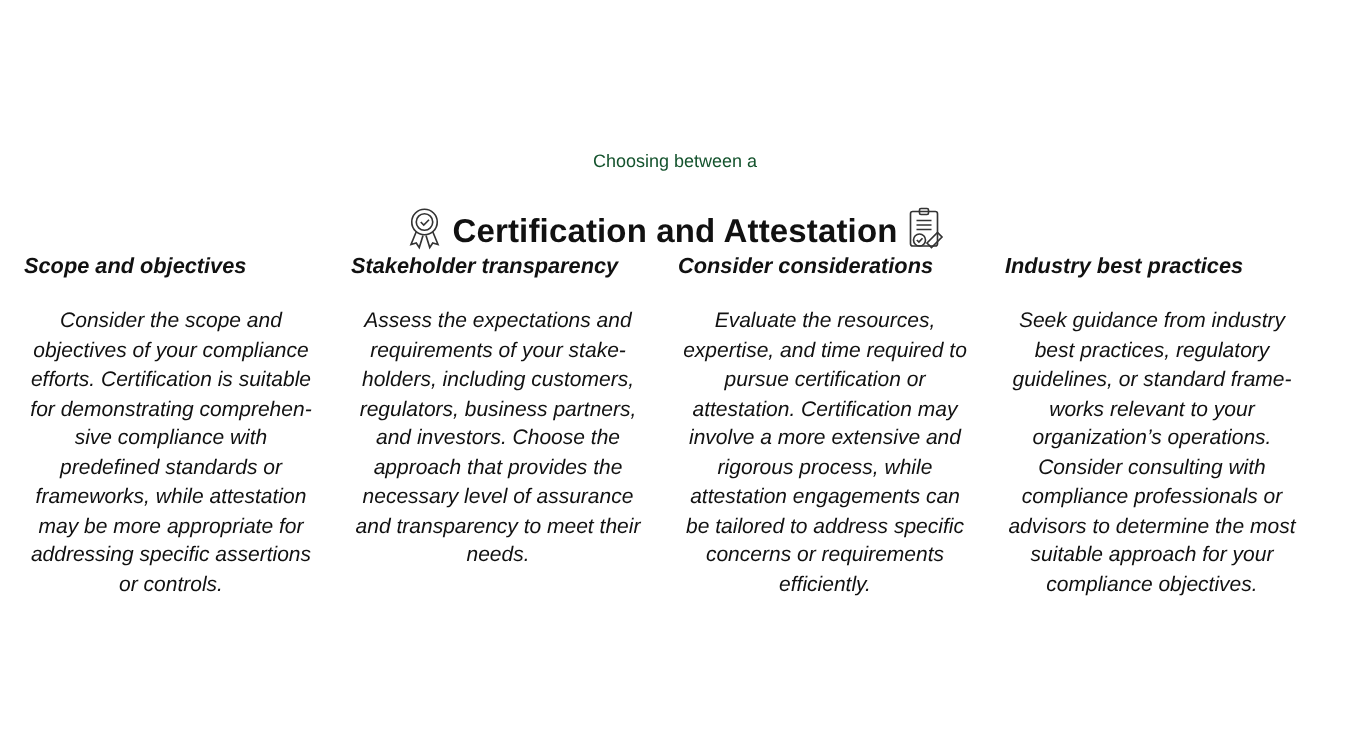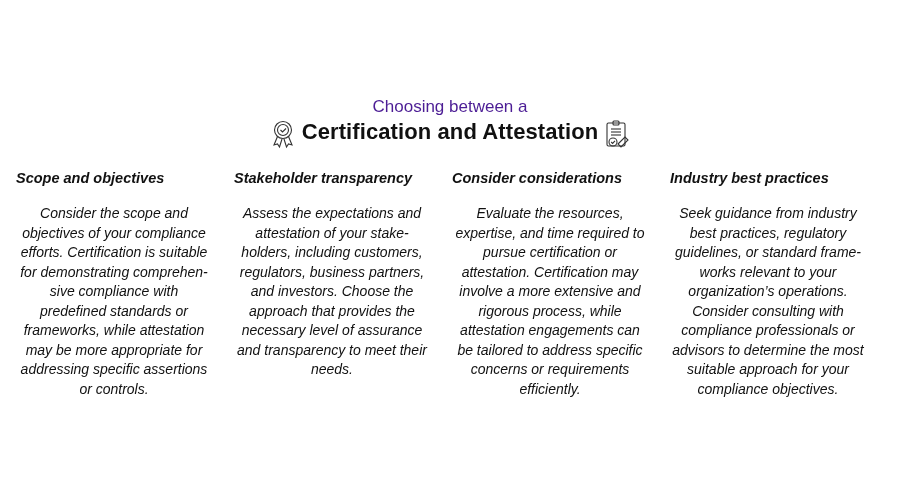--- a/index.html
+++ b/index.html
@@ -1,22 +1,22 @@
 <!DOCTYPE html>
 <html><head>
   <meta charset="utf-8">
   <style>
     html, body { margin: 0; padding: 0; }
     body {
       width: 900px; height: 500px; background: #ffffff; color: #111111;
       font-family: "Liberation Sans", sans-serif; position: relative; overflow: hidden;
     }
     .header { position: absolute; left: 0; top: 97px; width: 900px; text-align: center; }
-    .subtitle { font-size: 17px; color: #4c1d95; line-height: 20px; height: 20px; }
-    .title-row { display: flex; justify-content: center; align-items: flex-start; margin-top: 2px; height: 34px; }
+    .subtitle { font-size: 12px; color: #14532d; line-height: 20px; height: 20px; }
+    .title-row { display: flex; justify-content: center; align-items: flex-end; margin-top: 16px; height: 34px; }
     .title { font-size: 22px; font-weight: bold; color: #111; margin: 0 6px; letter-spacing: 0.1px; }
     .icon { width: 26px; height: 30px; display: inline-block; }
     .columns { position: absolute; top: 167px; left: 16px; display: flex; font-style: italic; }
     .col { width: 218px; }
     .col h3 { font-size: 14.5px; font-weight: bold; margin: 0; line-height: 22px; height: 22px; }
     .col p { margin: 15px 0 0 0; font-size: 14px; line-height: 19.5px; width: 196px; text-align: center; }
   </style>
 </head>
 <body>
 
@@ -48,21 +48,21 @@
   </div>
 </div>
 
 <div class="columns">
   <div class="col">
     <h3>Scope and objectives</h3>
     <p>Consider the scope and objectives of your compliance efforts. Certification is suitable for demonstrating comprehen-sive compliance with predefined standards or frameworks, while attestation may be more appropriate for addressing specific assertions or controls.</p>
   </div>
   <div class="col">
     <h3>Stakeholder transparency</h3>
-    <p>Assess the expectations and attestation of your stake-holders, including customers, regulators, business partners, and investors. Choose the approach that provides the necessary level of assurance and transparency to meet their needs.</p>
+    <p>Assess the expectations and requirements of your stake-holders, including customers, regulators, business partners, and investors. Choose the approach that provides the necessary level of assurance and transparency to meet their needs.</p>
   </div>
   <div class="col">
     <h3>Consider considerations</h3>
     <p>Evaluate the resources, expertise, and time required to pursue certification or attestation. Certification may involve a more extensive and rigorous process, while attestation engagements can be tailored to address specific concerns or requirements efficiently.</p>
   </div>
   <div class="col">
     <h3>Industry best practices</h3>
     <p>Seek guidance from industry best practices, regulatory guidelines, or standard frame-works relevant to your organization’s operations. Consider consulting with compliance professionals or advisors to determine the most suitable approach for your compliance objectives.</p>
   </div>
 </div>

